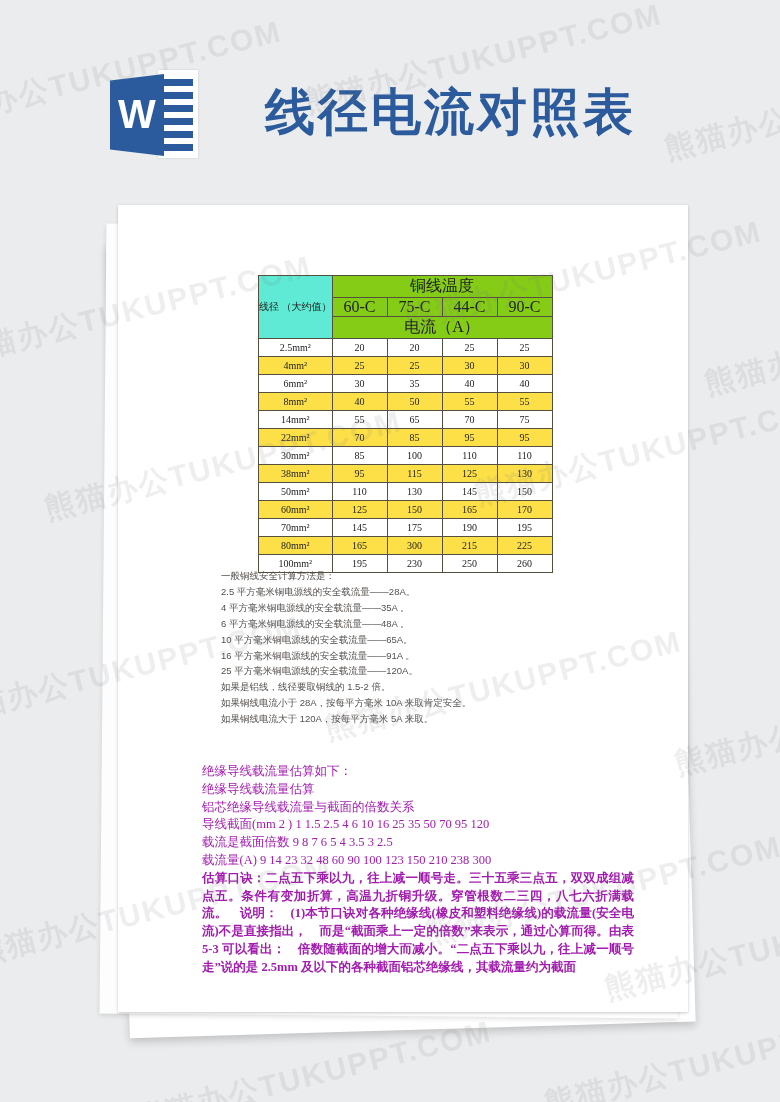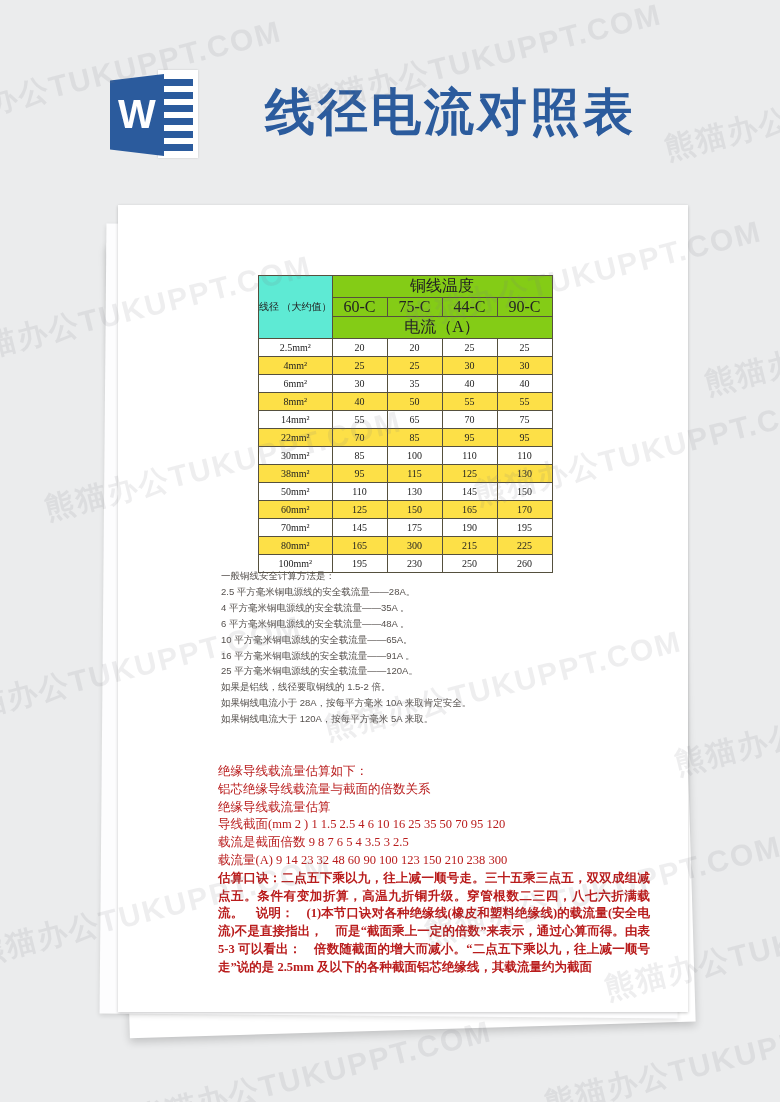--- a/index.html
+++ b/index.html
@@ -69,22 +69,22 @@
   .notes1{
     position:absolute;left:87px;top:363px;width:420px;
     font-size:9.5px;line-height:15.9px;color:#55504d;
     font-family:"Liberation Sans", sans-serif;
     margin-left:16px;
   }
   .notes1 .line{white-space:nowrap;}
 
   
   .notes2{
-    position:absolute;left:100px;top:558px;width:432px;
-    font-size:12.5px;line-height:17.8px;color:#b91c1c;
+    position:absolute;left:84px;top:558px;width:432px;
+    font-size:12.5px;line-height:17.8px;color:#a21caf;
     font-family:"Liberation Serif", serif;
   }
   .notes2 .line{white-space:nowrap;}
   .notes2 .para{text-align:justify;white-space:normal;font-weight:bold;}
 
   
   .wm-layer{position:absolute;inset:0;pointer-events:none;z-index:50;}
   .wm{
     position:absolute;white-space:nowrap;
     font-size:30px;font-weight:700;letter-spacing:2px;
@@ -249,22 +249,22 @@
         <div class="line">16 平方毫米铜电源线的安全载流量——91A 。</div>
         <div class="line">25 平方毫米铜电源线的安全载流量——120A。</div>
         <div class="line">如果是铝线，线径要取铜线的 1.5-2 倍。</div>
         <div class="line">如果铜线电流小于 28A，按每平方毫米 10A 来取肯定安全。</div>
         <div class="line">如果铜线电流大于 120A，按每平方毫米 5A 来取。</div>
       </div>
 
     <div class="notes2">
       <div class="lines-holder">
           <div class="line">绝缘导线载流量估算如下：</div>
+          <div class="line">绝缘导线载流量估算</div>
           <div class="line">铝芯绝缘导线载流量与截面的倍数关系</div>
-          <div class="line">绝缘导线载流量估算</div>
           <div class="line">导线截面(mm 2 )  1  1.5  2.5  4  6  10  16  25  35  50  70  95  120</div>
           <div class="line">载流是截面倍数  9 8 7 6 5 4 3.5 3 2.5</div>
           <div class="line">载流量(A)  9  14  23  32  48  60  90  100  123  150  210  238  300</div>
         </div>
       <div class="para">估算口诀：二点五下乘以九，往上减一顺号走。三十五乘三点五，双双成组减点五。条件有变加折算，高温九折铜升级。穿管根数二三四，八七六折满载流。　说明：　(1)本节口诀对各种绝缘线(橡皮和塑料绝缘线)的载流量(安全电流)不是直接指出，　而是“截面乘上一定的倍数”来表示，通过心算而得。由表 5-3 可以看出：　倍数随截面的增大而减小。“二点五下乘以九，往上减一顺号走”说的是 2.5mm 及以下的各种截面铝芯绝缘线，其载流量约为截面</div>
     </div>
 
   </div>
 
   <div class="wm-layer">

